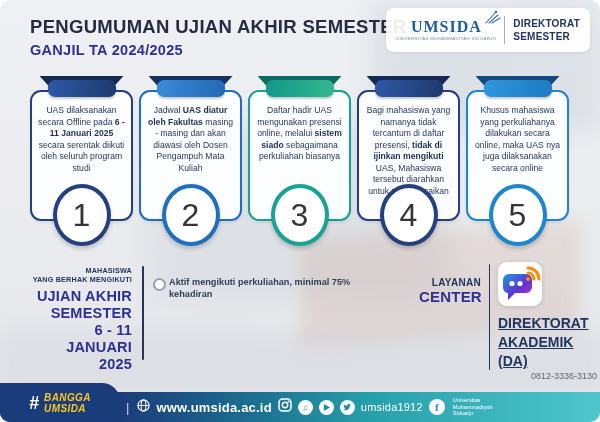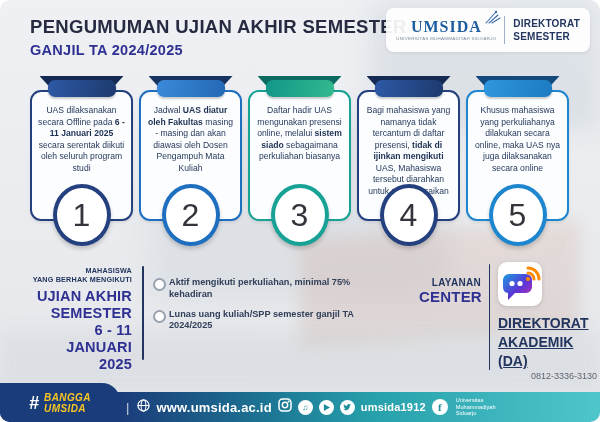--- a/index.html
+++ b/index.html
@@ -72,21 +72,21 @@
   
   .footer-bar{position:absolute;left:0;right:0;bottom:0;height:30px;
     background:linear-gradient(90deg,#1b3c7a 0%,#1b3c7a 20%,#1c6f90 42%,#26a0ab 62%,#4fc6cc 100%);}
   .brand-chip{position:absolute;left:0;bottom:0;width:120px;height:37px;background:#1b3c7a;
     border-top-right-radius:18px;display:flex;align-items:center;justify-content:center;gap:5px;padding-top:2px;}
   .hash{color:#fff;font-size:18px;font-weight:bold;font-style:italic;}
   .brand-lines{color:#f8c623;font-weight:bold;font-style:italic;font-size:10px;line-height:1.08;letter-spacing:.4px;}
   .footer-content{position:absolute;left:126px;right:4px;bottom:0;height:30px;display:flex;align-items:center;gap:6px;color:#fff;}
   .fdiv{color:rgba(255,255,255,.75);font-size:13px;font-weight:300;margin-right:2px;}
   .website{font-weight:bold;font-size:13px;letter-spacing:.2px;}
-  .handle{font-weight:bold;font-size:11px;letter-spacing:.2px;}
+  .handle{font-weight:normal;font-size:11px;letter-spacing:.2px;}
   .soc{width:15px;height:15px;border-radius:50%;background:#fff;display:flex;align-items:center;justify-content:center;
     color:#1f8e9b;font-size:8px;font-weight:bold;flex:none;}
   .soc svg{display:block;}
   .univ{font-size:5.6px;line-height:1.2;margin-left:2px;}
 </style>
 </head>
 <body>
 
 <div class="poster">
   <div class="wm wm1"></div>
@@ -180,24 +180,20 @@
         <div>SEMESTER</div>
         <div>6 - 11 JANUARI</div>
         <div>2025</div>
       </div>
     </div>
     <div class="vdiv vdiv-elig"></div>
     <div class="elig-items">
       <div class="elig-item">
         <span class="bullet"></span>
         <span class="item-text">Aktif mengikuti perkuliahan, minimal 75% kehadiran</span>
-      </div>
-      <div class="elig-item">
-        <span class="bullet"></span>
-        <span class="item-text">Lunas uang kuliah/SPP semester ganjil TA 2024/2025</span>
       </div>
     </div>
   </div>
 
   <div class="chat">
     <div class="chat-left">
       <div class="chat-label">LAYANAN</div>
       <div class="chat-title">
         <div>CENTER</div>
       </div>

